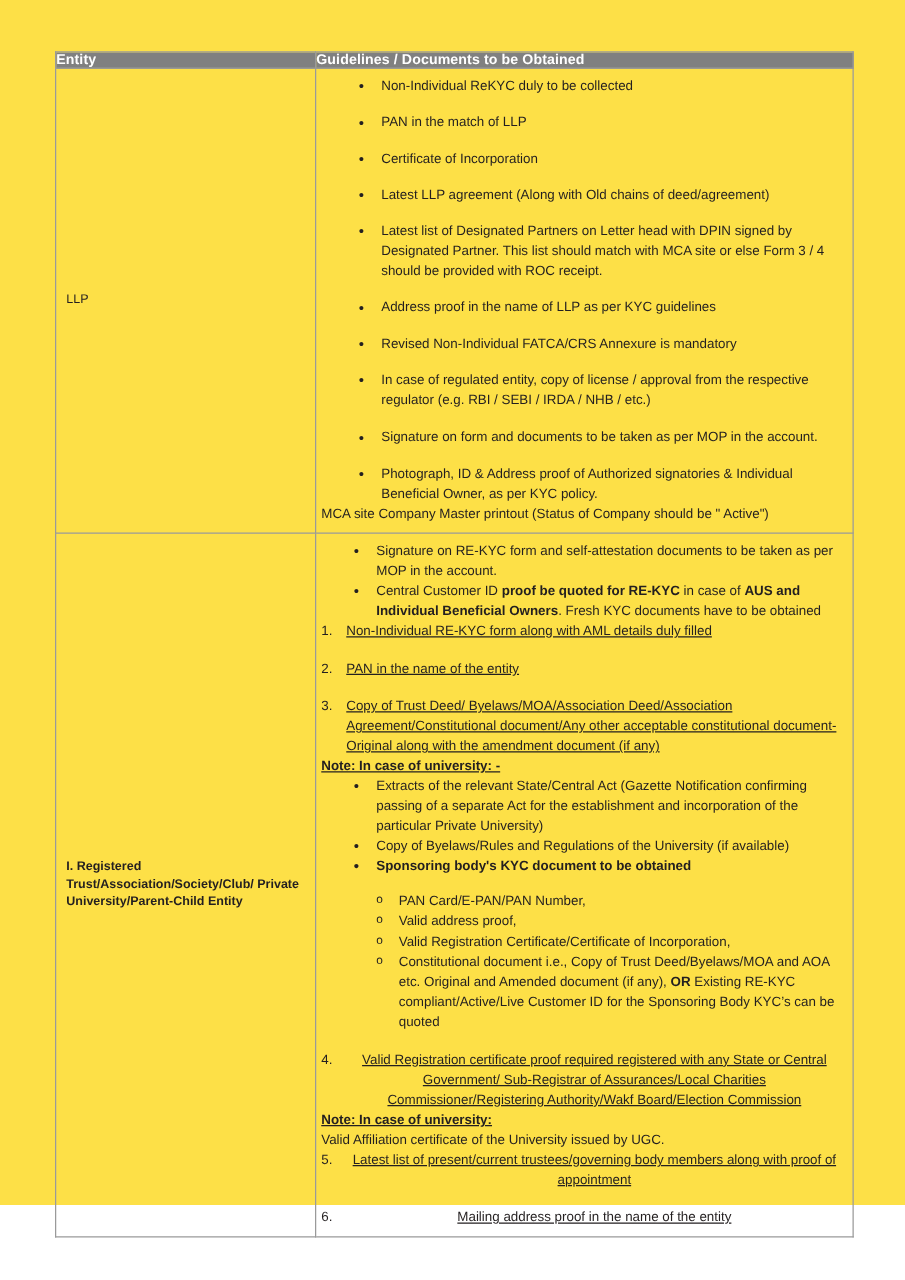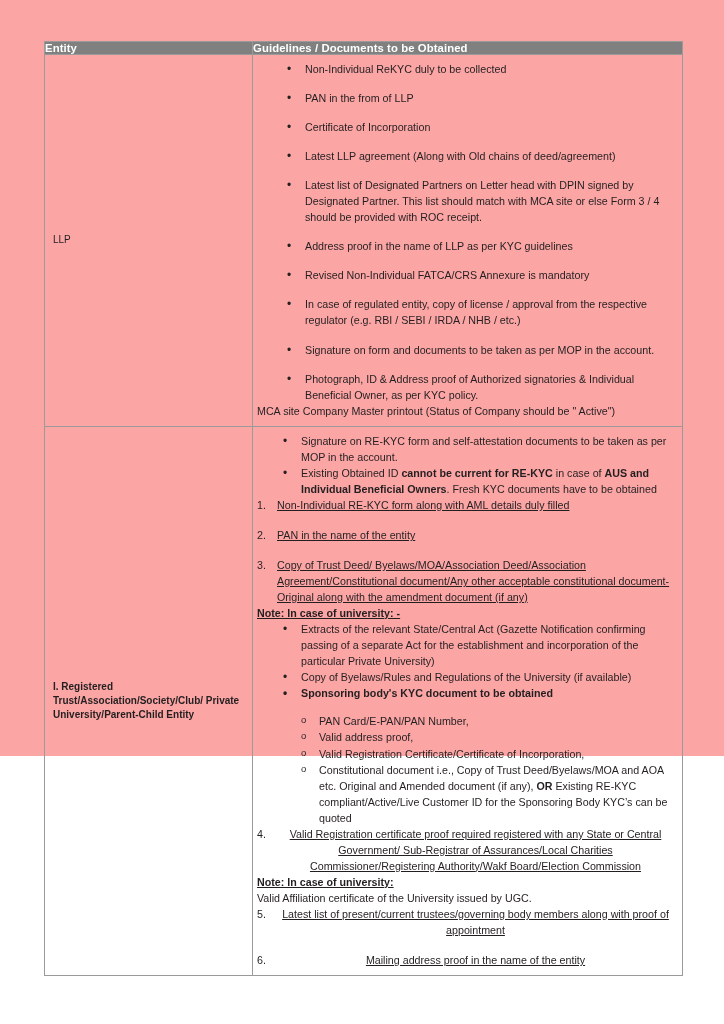--- a/index.html
+++ b/index.html
@@ -10,22 +10,22 @@
   body {
     width: 724px;
     height: 1024px;
     font-family: "Liberation Sans", sans-serif;
     color: #231f20;
     -webkit-font-smoothing: antialiased;
   }
   .page {
     position: relative;
     width: 724px;
-    height: 756px;
-    background: #fca5a5;
+    height: 964px;
+    background: #fde047;
     box-sizing: border-box;
   }
   .kyc-table {
     position: absolute;
     left: 44px;
     top: 41px;
     width: 638px;
     border-collapse: collapse;
     table-layout: fixed;
   }
@@ -104,21 +104,21 @@
     padding-left: 20px;
     margin-bottom: 14px;
     text-decoration: underline;
   }
   li.n-item::before {
     content: attr(data-marker);
     position: absolute;
     left: 0;
     top: 0;
   }
-  li.n-item:last-child { margin-bottom: 0; }
+  li.n-item:last-child { margin-bottom: 0; margin-top: 14px; }
 
   
   ul.olist { margin-top: 12px; }
   li.o-item {
     padding-left: 62px;
     margin-bottom: 0;
   }
   li.o-item::before {
     content: "o";
     position: absolute;
@@ -152,21 +152,21 @@
     </thead>
     <tbody>
 
       <tr>
         <td class="entity-cell mid">
           <span class="entity-label-plain">LLP</span>
         </td>
         <td class="guide-cell">
           <ul class="blist">
             <li class="b-item">Non-Individual ReKYC duly to be collected</li>
-            <li class="b-item">PAN in the from of LLP</li>
+            <li class="b-item">PAN in the match of LLP</li>
             <li class="b-item">Certificate of Incorporation</li>
             <li class="b-item">Latest LLP agreement (Along with Old chains of deed/agreement)</li>
             <li class="b-item">Latest list of Designated Partners on Letter head with DPIN signed by Designated Partner. This list should match with MCA site or else Form 3 / 4 should be provided with ROC receipt.</li>
             <li class="b-item">Address proof in the name of LLP as per KYC guidelines</li>
             <li class="b-item">Revised Non-Individual FATCA/CRS Annexure is mandatory</li>
             <li class="b-item">In case of regulated entity, copy of license / approval from the respective regulator (e.g. RBI / SEBI / IRDA / NHB / etc.)</li>
             <li class="b-item">Signature on form and documents to be taken as per MOP in the account.</li>
             <li class="b-item">Photograph, ID &amp; Address proof of Authorized signatories &amp; Individual Beneficial Owner, as per KYC policy.</li>
           </ul>
           <p class="plain-line">MCA site Company Master printout (Status of Company should be " Active")</p>
@@ -174,21 +174,21 @@
       </tr>
 
       <tr>
         <td class="entity-cell mid">
           <span class="entity-label-bold">I. Registered Trust/Association/Society/Club/ Private University/Parent-Child Entity</span>
         </td>
         <td class="guide-cell">
 
           <ul class="blist lvl2">
             <li class="b-item"><span>Signature on RE-KYC form and self-attestation documents to be taken as per MOP in the account.</span></li>
-            <li class="b-item"><span>Existing Obtained ID </span><b>cannot be current for RE-KYC</b><span> in case of </span><b>AUS and Individual Beneficial Owners</b><span>. Fresh KYC documents have to be obtained</span></li>
+            <li class="b-item"><span>Central Customer ID </span><b>proof be quoted for RE-KYC</b><span> in case of </span><b>AUS and Individual Beneficial Owners</b><span>. Fresh KYC documents have to be obtained</span></li>
           </ul>
 
           <ol class="nlist">
             <li class="n-item" data-marker="1.">Non-Individual RE-KYC form along with AML details duly filled</li>
             <li class="n-item" data-marker="2.">PAN in the name of the entity</li>
             <li class="n-item" data-marker="3.">Copy of Trust Deed/ Byelaws/MOA/Association Deed/Association Agreement/Constitutional document/Any other acceptable constitutional document-Original along with the amendment document (if any)</li>
           </ol>
 
           <p class="plain-line">
             <span class="ul-bold">Note: In case of university: -</span>

